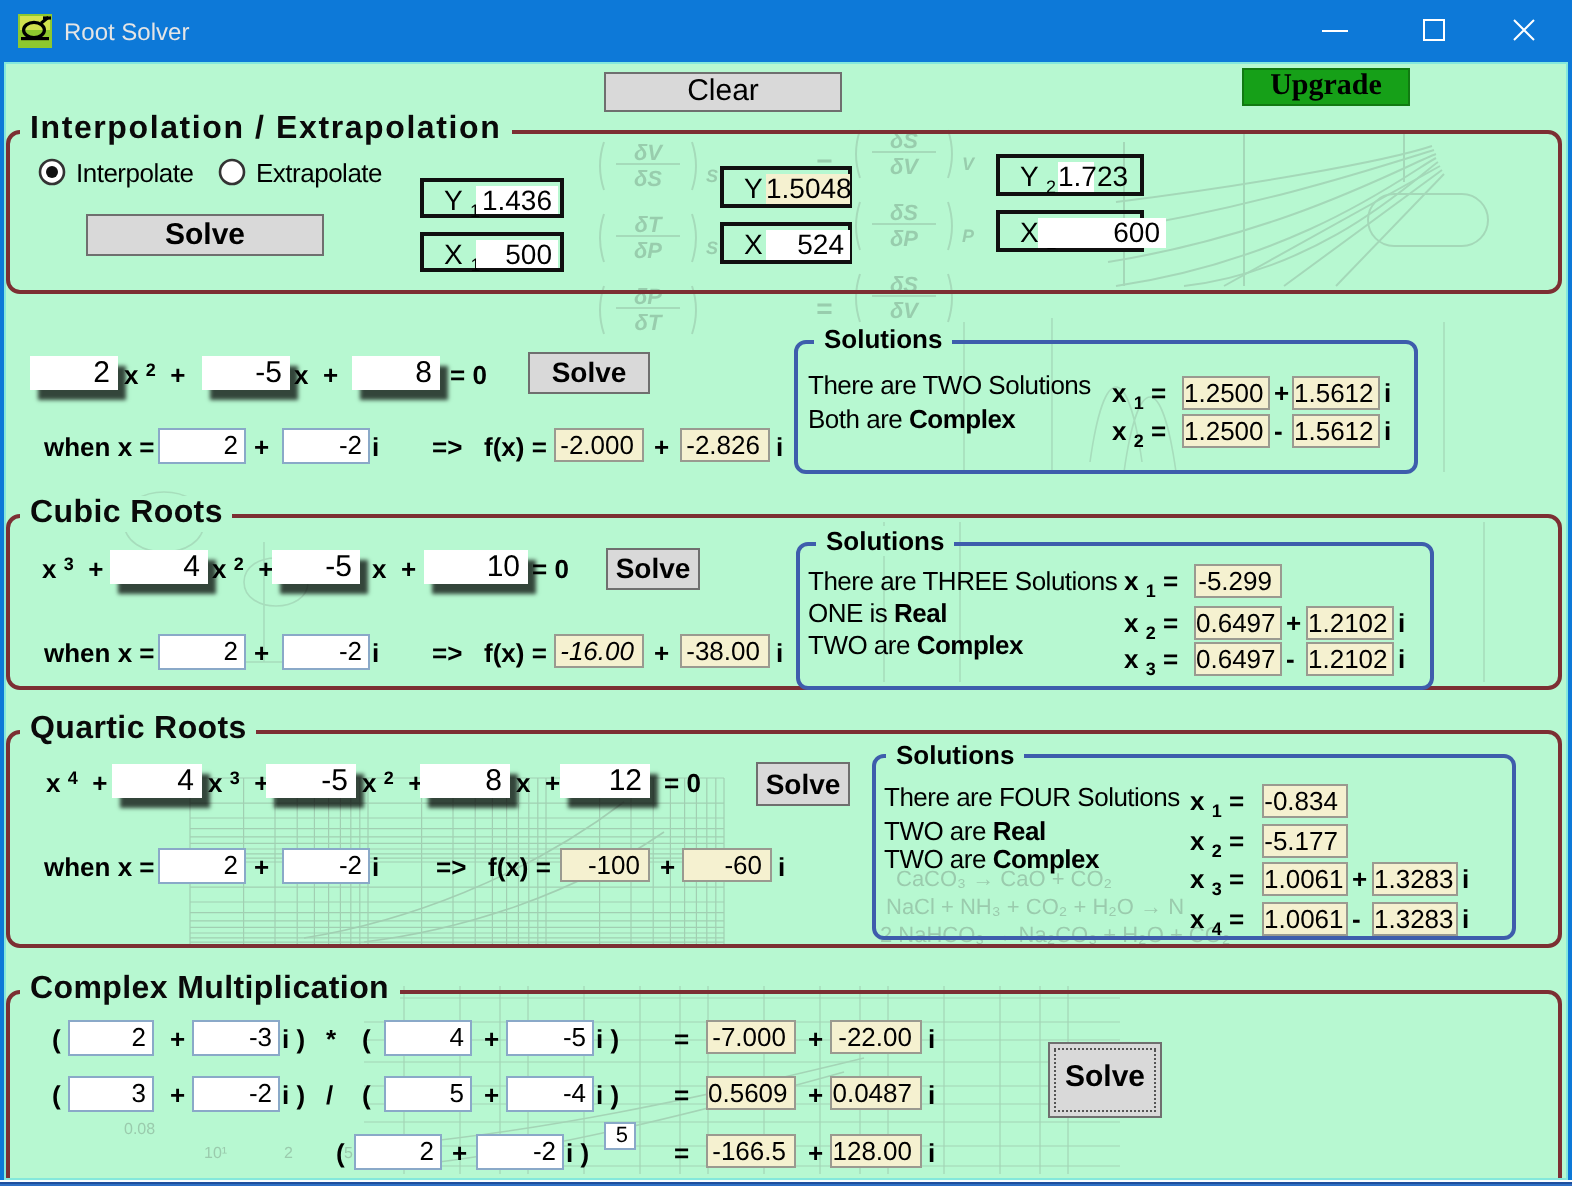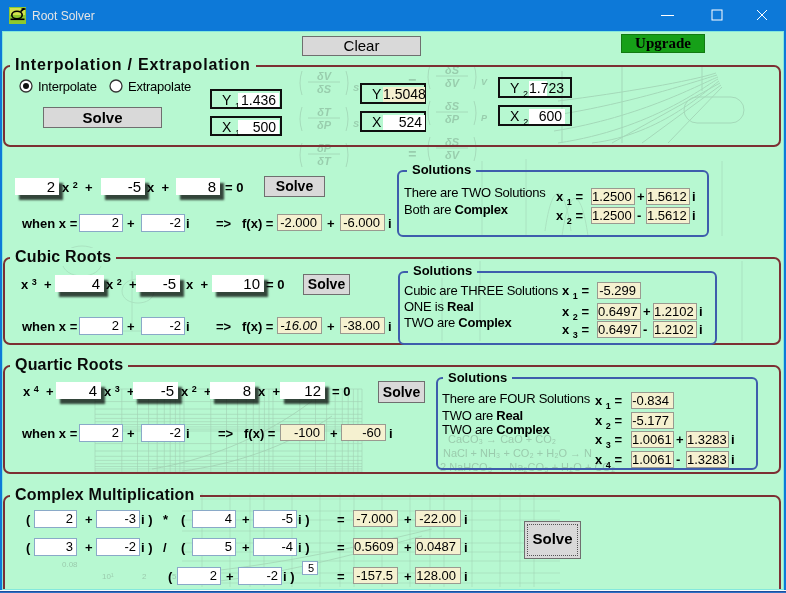--- a/index.html
+++ b/index.html
@@ -156,39 +156,39 @@
   <div class="cmp" style="left:358px;top:80px;width:66px;height:21px;">
     <span class="cl" style="left:10px;">X</span>
     <div class="ci" style="left:21px;top:2px;width:42px;height:15px;line-height:15px;">524</div>
   </div>
   <div class="cmp" style="left:496px;top:46px;width:74px;height:21px;">
     <span class="cl" style="left:10px;">Y <sub>2</sub></span>
     <div class="ci" style="left:29px;top:2px;width:18px;height:15px;line-height:15px;">1.723</div>
   </div>
   <div class="cmp" style="left:496px;top:74px;width:74px;height:21px;">
     <span class="cl" style="left:10px;">X <sub>2</sub></span>
-    <div class="ci" style="left:29px;top:2px;width:36px;height:15px;line-height:15px;">600</div>
+    <div class="ci" style="left:19px;top:2px;width:64px;height:15px;line-height:15px;">600</div>
   </div>
 
   <div class="b3d" style="left:13px;top:147px;width:44px;">2</div>
   <div class="lb" style="left:60px;top:149px;">x <sup>2</sup> &nbsp;+</div>
   <div class="b3d" style="left:99px;top:147px;width:44px;">-5</div>
   <div class="lb" style="left:145px;top:149px;">x &nbsp;+</div>
   <div class="b3d" style="left:174px;top:147px;width:44px;">8</div>
   <div class="lb" style="left:223px;top:149px;">= 0</div>
   <div class="btn" style="left:262px;top:145px;width:61px;height:21px;font-size:14px;line-height:19px;font-weight:bold;">Solve</div>
   <div class="lb" style="left:20px;top:185px;">when x =</div>
   <div class="tb" style="left:77px;top:183px;width:44px;">2</div>
   <div class="lb" style="left:125px;top:185px;">+</div>
   <div class="tb" style="left:139px;top:183px;width:44px;">-2</div>
   <div class="lb" style="left:184px;top:185px;">i</div>
   <div class="lb" style="left:214px;top:185px;">=&gt; &nbsp;&nbsp;f(x) =</div>
   <div class="res" style="left:275px;top:183px;width:45px;">-2.000</div>
   <div class="lb" style="left:325px;top:185px;">+</div>
-  <div class="res" style="left:338px;top:183px;width:45px;">-6.000</div>
+  <div class="res" style="left:338px;top:183px;width:45px;">-2.826</div>
   <div class="lb" style="left:386px;top:185px;">i</div>
   <div class="sol" style="left:395px;top:139px;width:312px;height:67px;"></div>
   <div class="sttl" style="left:405px;top:131px;">Solutions</div>
   <div class="lr" style="left:402px;top:154px;">There are TWO Solutions</div>
   <div class="lr" style="left:402px;top:171px;">Both are <b>Complex</b></div>
   <div class="lb" style="left:554px;top:158px;">x <sub>1</sub> =</div>
   <div class="res" style="left:589px;top:157px;width:44px;">1.2500</div>
   <div class="lb" style="left:635px;top:158px;">+</div>
   <div class="res" style="left:644px;top:157px;width:44px;">1.5612</div>
   <div class="lb" style="left:690px;top:158px;">i</div>
@@ -214,21 +214,21 @@
   <div class="lb" style="left:125px;top:288px;">+</div>
   <div class="tb" style="left:139px;top:286px;width:44px;">-2</div>
   <div class="lb" style="left:184px;top:288px;">i</div>
   <div class="lb" style="left:214px;top:288px;">=&gt; &nbsp;&nbsp;f(x) =</div>
   <div class="res" style="left:275px;top:286px;width:45px;font-style:italic;">-16.00</div>
   <div class="lb" style="left:325px;top:288px;">+</div>
   <div class="res" style="left:338px;top:286px;width:45px;">-38.00</div>
   <div class="lb" style="left:386px;top:288px;">i</div>
   <div class="sol" style="left:396px;top:240px;width:319px;height:74px;"></div>
   <div class="sttl" style="left:406px;top:232px;">Solutions</div>
-  <div class="lr" style="left:402px;top:252px;">Cubic are THREE Solutions</div>
+  <div class="lr" style="left:402px;top:252px;">There are THREE Solutions</div>
   <div class="lr" style="left:402px;top:268px;">ONE is <b>Real</b></div>
   <div class="lr" style="left:402px;top:284px;">TWO are <b>Complex</b></div>
   <div class="lb" style="left:560px;top:252px;">x <sub>1</sub> =</div>
   <div class="res" style="left:595px;top:251px;width:44px;">-5.299</div>
   <div class="lb" style="left:560px;top:273px;">x <sub>2</sub> =</div>
   <div class="res" style="left:595px;top:272px;width:44px;">0.6497</div>
   <div class="lb" style="left:641px;top:273px;">+</div>
   <div class="res" style="left:651px;top:272px;width:44px;">1.2102</div>
   <div class="lb" style="left:697px;top:273px;">i</div>
   <div class="lb" style="left:560px;top:291px;">x <sub>3</sub> =</div>
@@ -315,21 +315,21 @@
   <div class="lb" style="left:402px;top:509px;">+</div>
   <div class="res" style="left:413px;top:507px;width:46px;">0.0487</div>
   <div class="lb" style="left:462px;top:509px;">i</div>
   <div class="lb" style="left:166px;top:538px;">(</div>
   <div class="tb" style="left:175px;top:536px;width:44px;">2</div>
   <div class="lb" style="left:224px;top:538px;">+</div>
   <div class="tb" style="left:236px;top:536px;width:44px;">-2</div>
   <div class="lb" style="left:281px;top:538px;">i )</div>
   <div class="tb" style="left:300px;top:530px;width:16px;height:14px;font-size:11px;line-height:12px;">5</div>
   <div class="lb" style="left:335px;top:538px;">=</div>
-  <div class="res" style="left:351px;top:536px;width:45px;">-157.5</div>
+  <div class="res" style="left:351px;top:536px;width:45px;">-166.5</div>
   <div class="lb" style="left:402px;top:538px;">+</div>
   <div class="res" style="left:413px;top:536px;width:46px;">128.00</div>
   <div class="lb" style="left:462px;top:538px;">i</div>
   <div class="btn" style="left:522px;top:490px;width:57px;height:38px;font-size:15px;line-height:34px;font-weight:bold;outline:1px dotted #555;outline-offset:-4px;">Solve</div>
   </div>
   <div style="position:absolute;left:0;top:590px;width:786px;height:1px;background:#f8fcff;"></div>
   <div style="position:absolute;left:0;top:591px;width:786px;height:1px;background:#1d4f9e;"></div>
   <div style="position:absolute;left:0;top:592px;width:786px;height:1px;background:#2e6fc4;"></div>
 </div>
 

